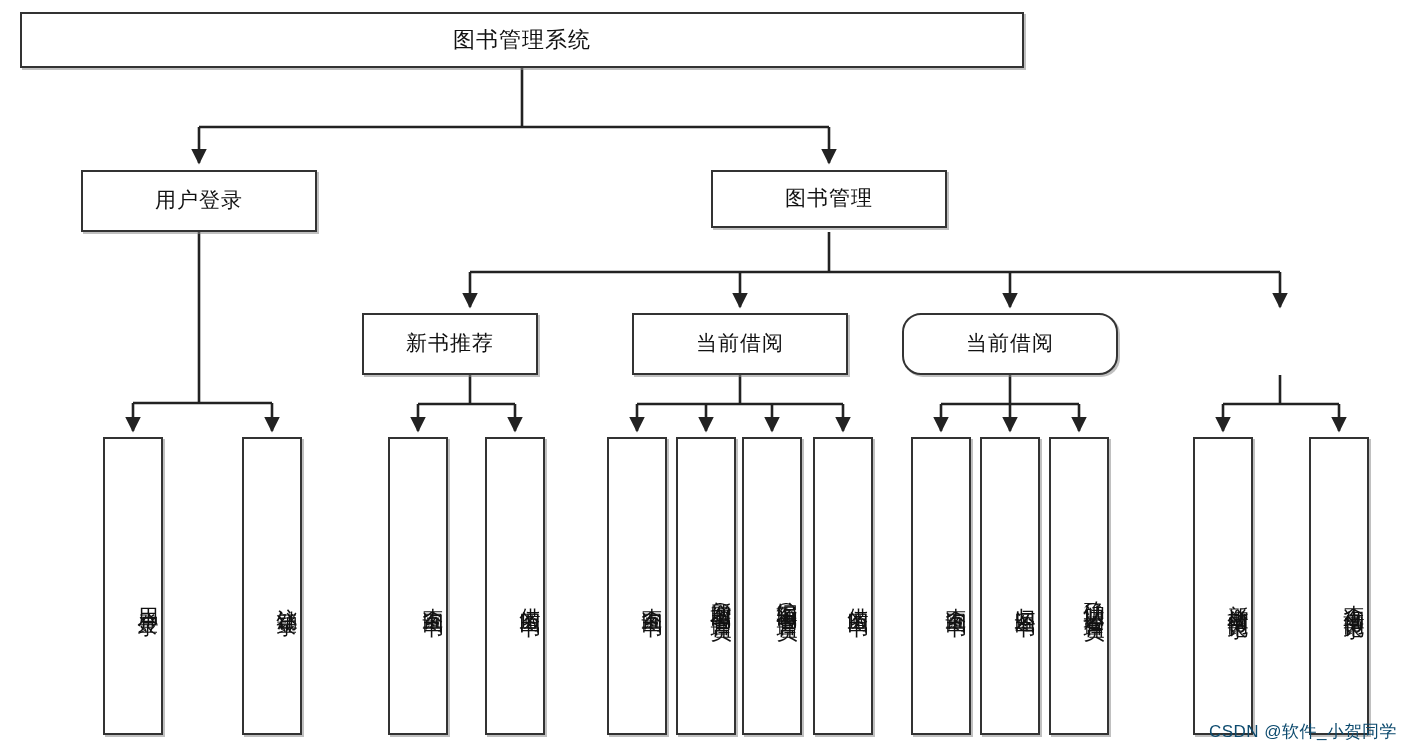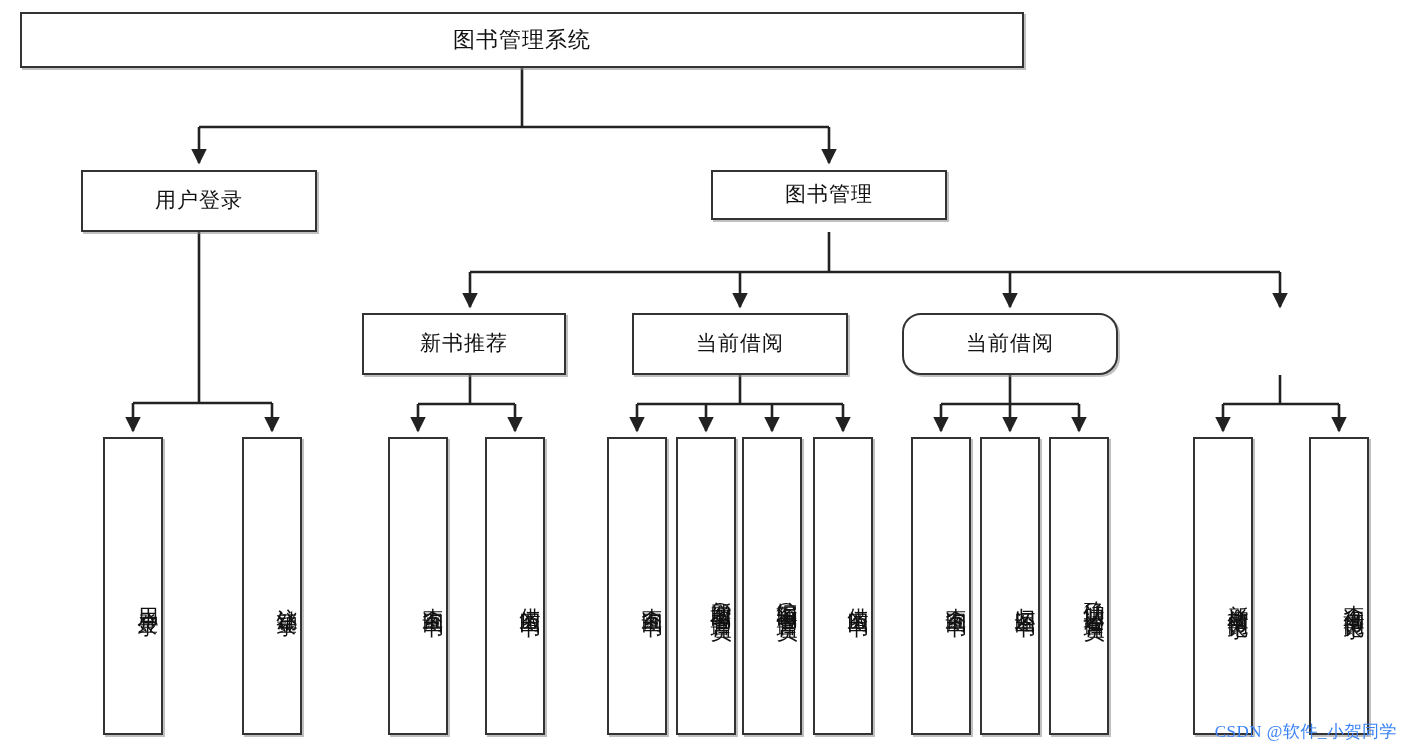--- a/index.html
+++ b/index.html
@@ -55,24 +55,24 @@
     align-items: flex-start;
     justify-content: center;
     padding-top: 22px;
     white-space: nowrap;
   }
   #watermark {
     position: absolute;
     right: 8px;
     bottom: 4px;
     font-size: 17px;
-    color: #3b82f6;
+    color: #0c4a6e;
     letter-spacing: 0.5px;
     white-space: nowrap;
-    font-family: Liberation Serif, serif;
+    font-family: Liberation Sans, sans-serif;
   }
 </style>
 </head>
 <body>
 
 <div id="diagram-canvas">
 
   <svg id="edge-layer" viewBox="0 0 1405 747" width="1405" height="747" xmlns="http://www.w3.org/2000/svg">
     <defs>
       <marker id="arrow" viewBox="0 0 10 10" refX="9" refY="5" markerWidth="6" markerHeight="6" orient="auto-start-reverse">
@@ -119,23 +119,23 @@
       <path d="M 1280 375 L 1280 404"></path>
       <path d="M 1223 404 L 1339 404"></path>
       <path d="M 1223 404 L 1223 431" marker-end="url(#arrow)"></path>
       <path d="M 1339 404 L 1339 431" marker-end="url(#arrow)"></path>
     </g>
   </svg>
 
   <div class="node horiz root" style="left:20px; top:12px; width:1004px; height:56px;">图书管理系统</div>
 
   <div class="node horiz" style="left:81px; top:170px; width:236px; height:62px;">用户登录</div>
-  <div class="node horiz" style="left:711px; top:170px; width:236px; height:50px;text-align:center;">图书管理</div>
+  <div class="node horiz" style="left:711px; top:170px; width:236px; height:58px;text-align:center;">图书管理</div>
 
-  <div class="node horiz" style="left:362px; top:313px; width:204px; height:62px;">新书推荐</div>
+  <div class="node horiz" style="left:362px; top:313px; width:176px; height:62px;">新书推荐</div>
   <div class="node horiz" style="left:632px; top:313px; width:216px; height:62px;">当前借阅</div>
   <div class="node horiz" style="left:902px; top:313px; width:216px; height:62px;border-radius:19px;">当前借阅</div>
 
   <div class="node vert" style="left:103px; top:437px; width:60px; height:298px;">用户登录</div>
   <div class="node vert" style="left:242px; top:437px; width:60px; height:298px;">注销登录</div>
 
   <div class="node vert" style="left:388px; top:437px; width:60px; height:298px;">查询图书</div>
   <div class="node vert" style="left:485px; top:437px; width:60px; height:298px;">借阅图书</div>
 
   <div class="node vert" style="left:607px; top:437px; width:60px; height:298px;">查询图书</div>

